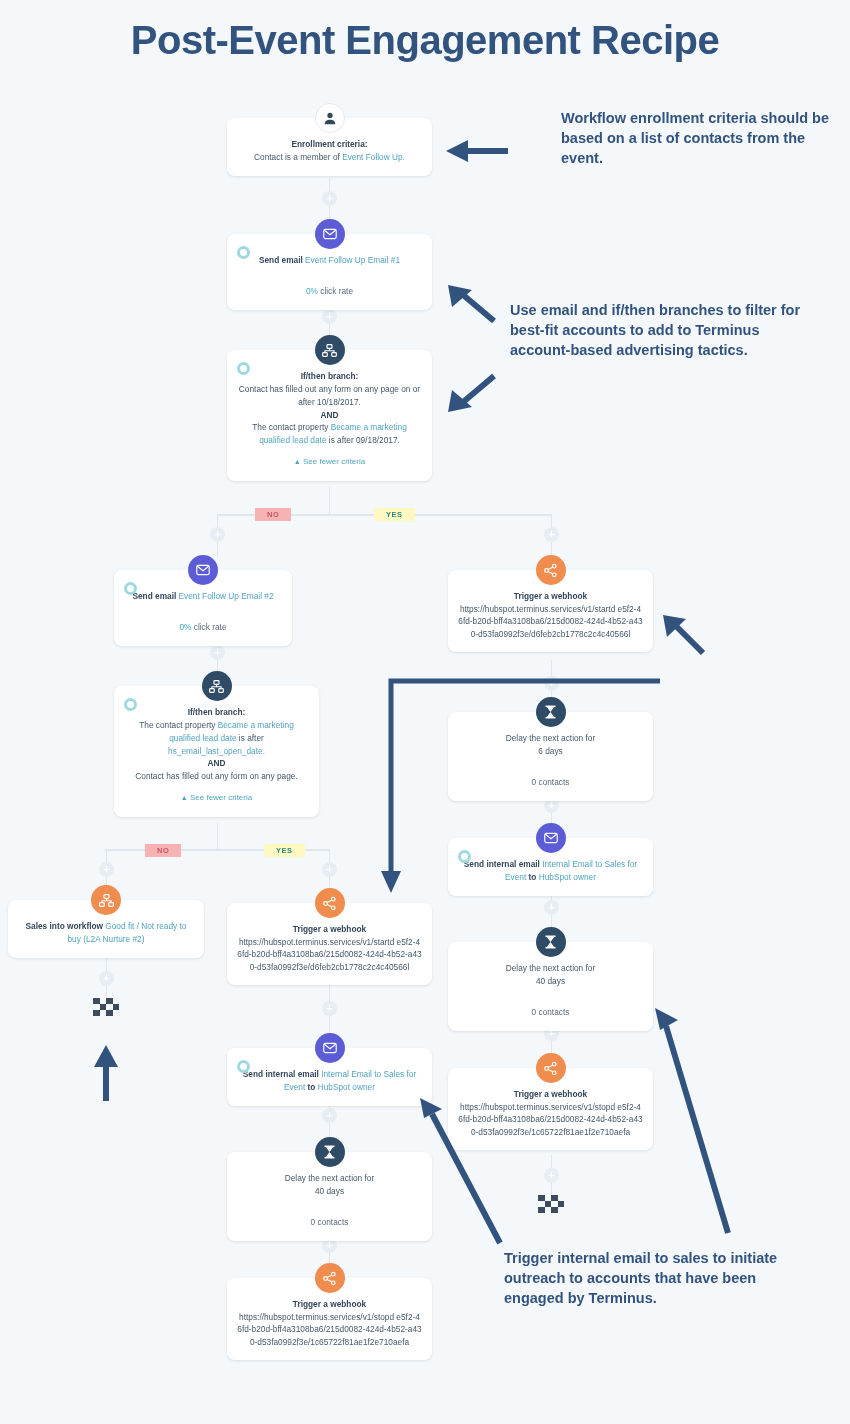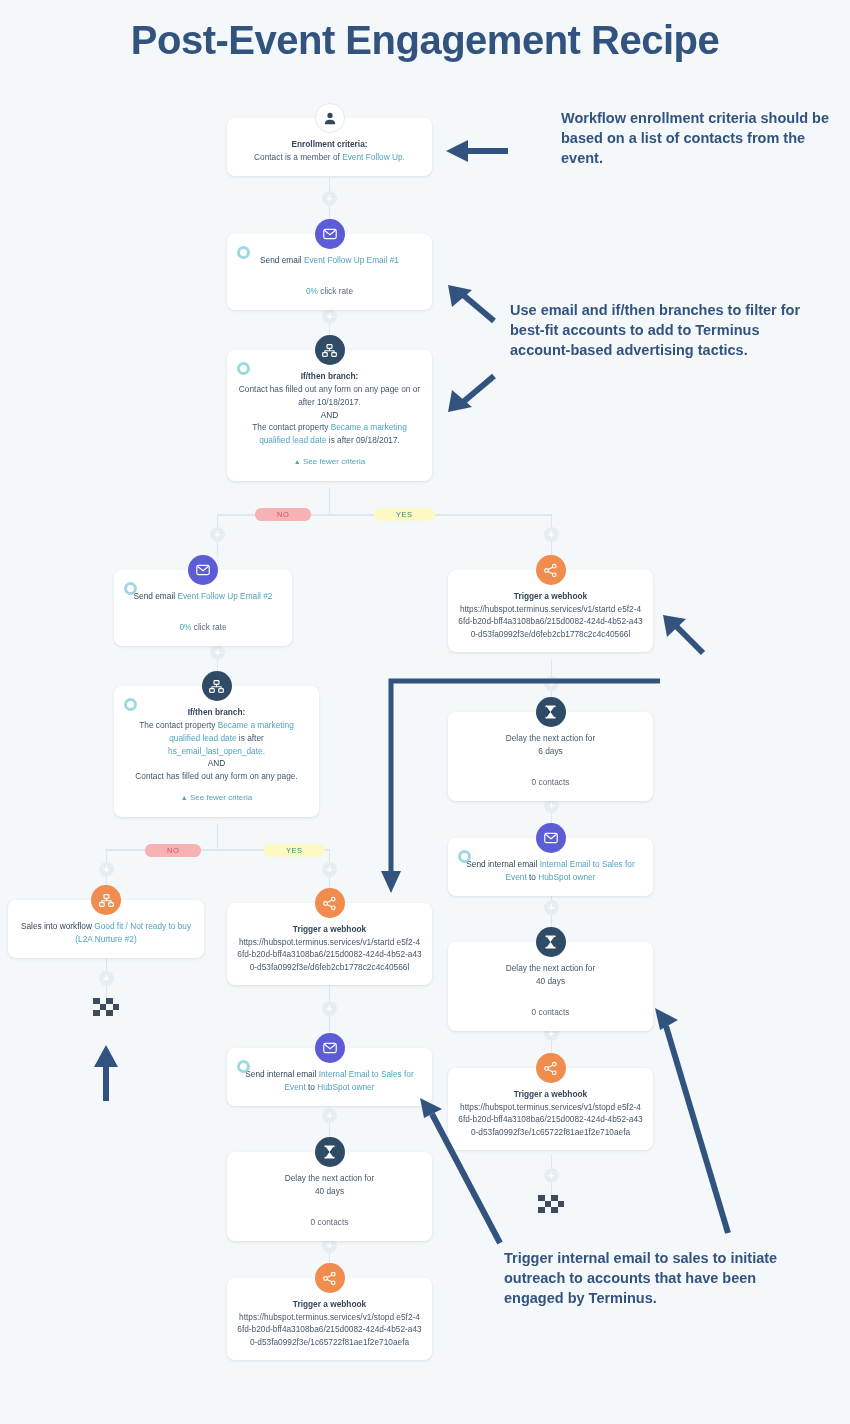--- a/index.html
+++ b/index.html
@@ -26,21 +26,21 @@
     position: absolute;
     background: #ffffff;
     border-radius: 8px;
     box-shadow: 0 1px 3px rgba(45,62,80,0.13);
     text-align: center;
     padding: 20px 10px 12px 10px;
     font-size: 8.3px;
     line-height: 1.55;
     color: #45586b;
   }
-  .card .t-bold { font-weight: normal; color: #33475b; }
+  .card .t-bold { font-weight: bold; color: #33475b; }
   .card .t-link { color: #4fa3bd; }
   .card-title { font-weight: bold; color: #33475b; }
   .metric { margin-top: 18px; font-size: 8.3px; color: #5b6b7c; }
   .metric .pct { color: #3fa8b8; }
   .seefewer {
     margin-top: 9px; font-size: 8px; color: #4fa3bd;
   }
   .seefewer .chev { font-size: 7px; }
   .url { word-break: break-all; line-height: 1.5; }
 
@@ -68,22 +68,22 @@
   .vline { position: absolute; width: 1.5px; background: #e0e6ec; }
   .hline { position: absolute; height: 1.5px; background: #e0e6ec; }
   .plus {
     position: absolute; width: 15px; height: 15px; border-radius: 50%;
     background: #e7edf2; color: #ffffff; font-size: 11px; line-height: 14px;
     text-align: center; font-weight: bold;
   }
 
   
   .blabel {
-    position: absolute; font-size: 7.5px; font-weight: normal;
-    padding: 2px 22px; border-radius: 6px; letter-spacing: 0.5px;
+    position: absolute; font-size: 7.5px; font-weight: bold;
+    padding: 2px 12px; border-radius: 0; letter-spacing: 0.5px;
   }
   .b-no  { background: #f7b2b4; color: #c9575c; }
   .b-yes { background: #fef9c3; color: #2d8c7d; }
 
   
   .flag { position: absolute; width: 26px; height: 18px; }
   .flag i {
     position: absolute; width: 6.5px; height: 6px; background: #3d4c5c; display:block;
   }
 

